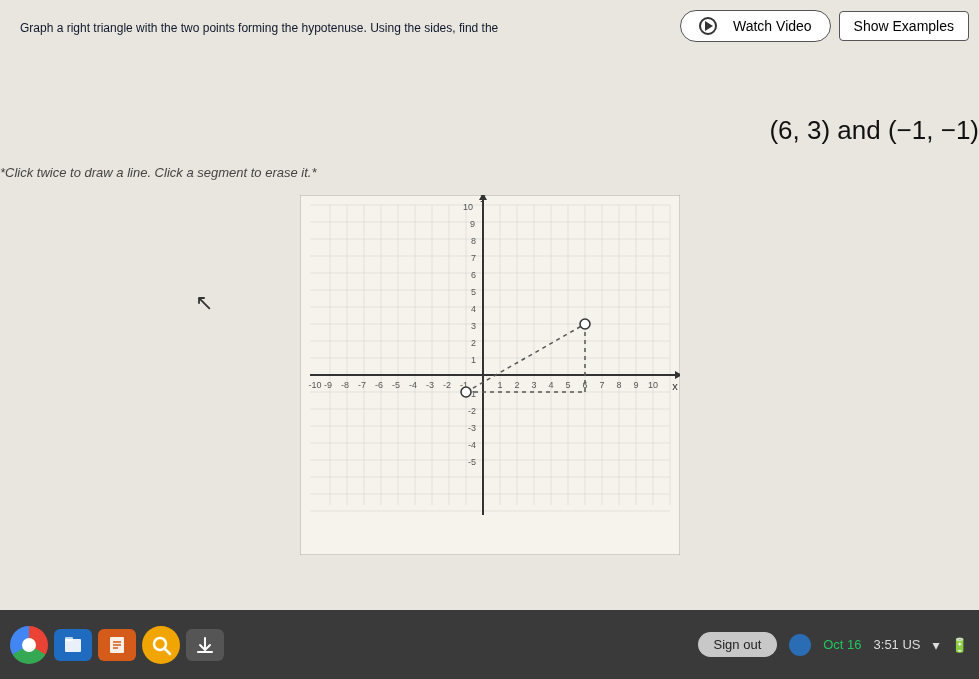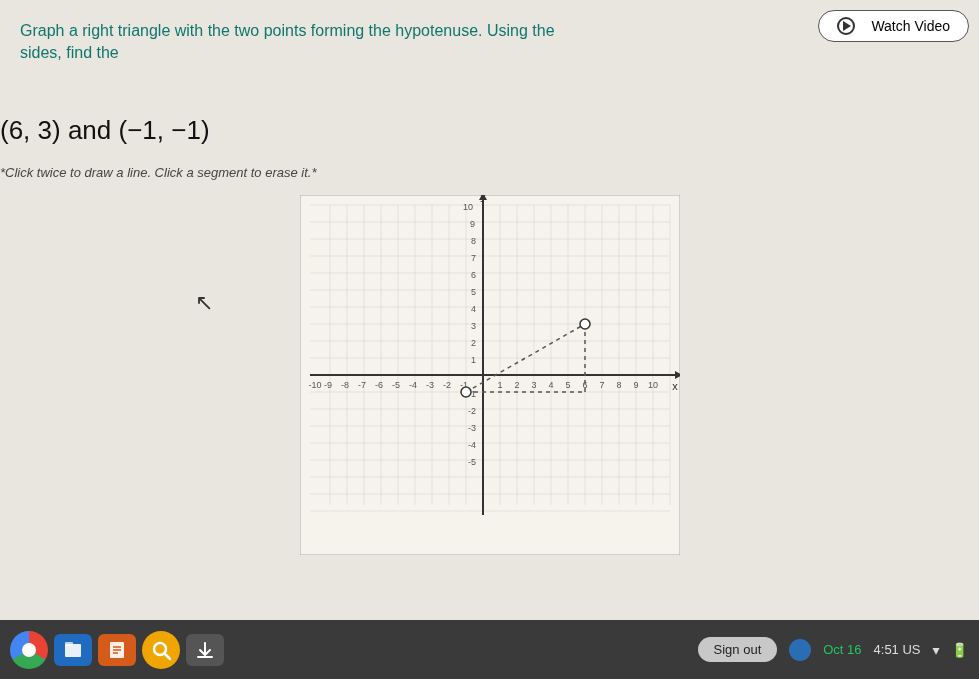--- a/index.html
+++ b/index.html
@@ -71,29 +71,29 @@
       font-size: 14px;
       cursor: pointer;
       font-weight: 500;
     }
 
     
     .question-text {
       position: absolute;
       top: 20px;
       left: 20px;
-      font-size: 16px;
+      font-size: 12px;
       font-weight: 500;
-      color: #0f766e;
+      color: #0f172a;
       max-width: 580px;
       line-height: 1.4;
     }
 
     .points-display {
-      text-align: left;
+      text-align: right;
       position: absolute;
       top: 115px;
       left: 0;
       right: 0;
       font-size: 26px;
       font-weight: 400;
       color: #111;
     }
 
     .instruction-text {
@@ -120,21 +120,21 @@
       width: 100%;
       height: 100%;
     }
 
     
     .taskbar {
       position: absolute;
       bottom: 0;
       left: 0;
       right: 0;
-      height: 59px;
+      height: 69px;
       background: #3a3a3a;
       display: flex;
       align-items: center;
       padding: 0 10px;
     }
 
     .taskbar-icons {
       display: flex;
       gap: 6px;
       align-items: center;
@@ -255,20 +255,23 @@
 <body>
 
 <div class="main-content">
 
   <div class="top-bar">
     <button class="watch-video-btn">
       <div class="play-circle">
         <div class="play-triangle"></div>
       </div>
       <span>Watch Video</span>
+    </button>
+    <button class="show-examples-btn">
+      <span>Show Examples</span>
     </button>
   </div>
 
   <div class="question-text">
     <span>Graph a right triangle with the two points forming the hypotenuse. Using the sides, find the</span><br>
   </div>
 
   <div class="points-display">
     <span>(6, 3) and (−1, −1)</span>
   </div>
@@ -424,17 +427,17 @@
       </svg>
     </div>
   </div>
 
   <div class="taskbar-right">
     <button class="sign-out-btn">
       <span>Sign out</span>
     </button>
     <div class="blue-dot"></div>
     <span class="taskbar-date">Oct 16</span>
-    <span class="taskbar-time">4:51 US</span>
+    <span class="taskbar-time">3:51 US</span>
     <span class="wifi-icon">▾</span>
     <span class="battery-icon">🔋</span>
   </div>
 </div>
 
 </body></html>

